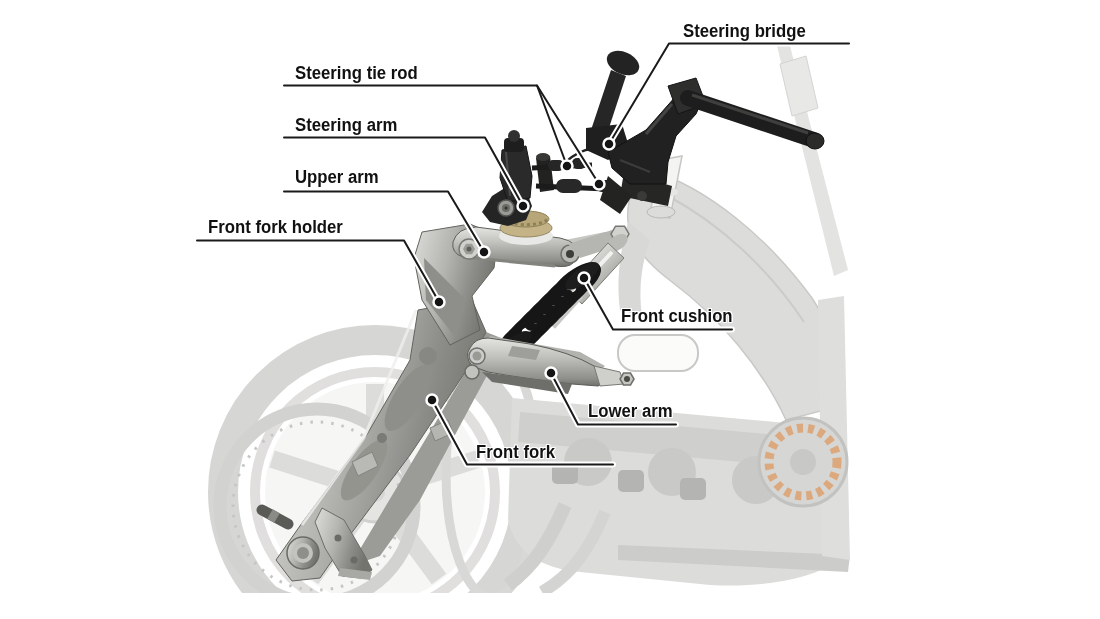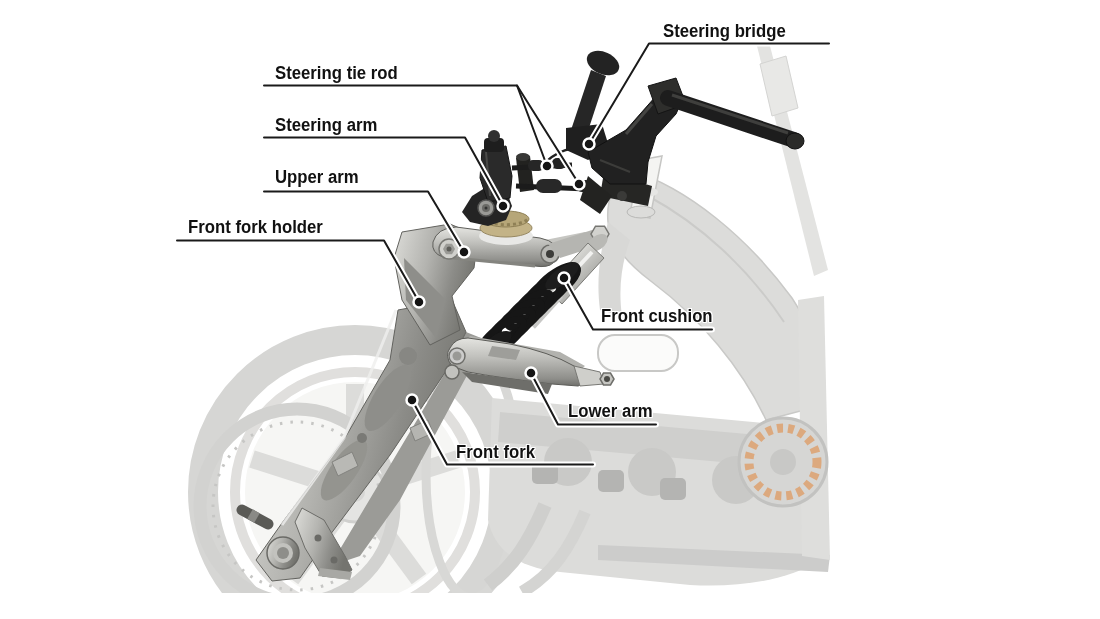--- a/index.html
+++ b/index.html
@@ -1,18 +1,18 @@
 <!DOCTYPE html>
 <html><head>
 <meta charset="utf-8">
 <style>
   html,body{margin:0;padding:0;background:#ffffff;}
   .stage{
     position:relative;width:920px;height:619px;overflow:hidden;
-    background:#ffffff;font-family:"Liberation Sans",sans-serif;
+    background:#ffffff;font-family:"Liberation Sans",sans-serif;margin-left:20px;
   }
   .stage svg{position:absolute;left:0;top:0;}
   .lbl{
     position:absolute;white-space:nowrap;
     font:700 18px/21px "Liberation Sans",sans-serif;
     color:#111;letter-spacing:0px;
     transform:scaleX(.93);transform-origin:left bottom;
     text-shadow:0 1px 0 #fff,1px 0 0 #fff,-1px 0 0 #fff,0 -1px 0 #fff,
                 1px 1px 0 #fff,-1px -1px 0 #fff,1px -1px 0 #fff,-1px 1px 0 #fff;
   }

